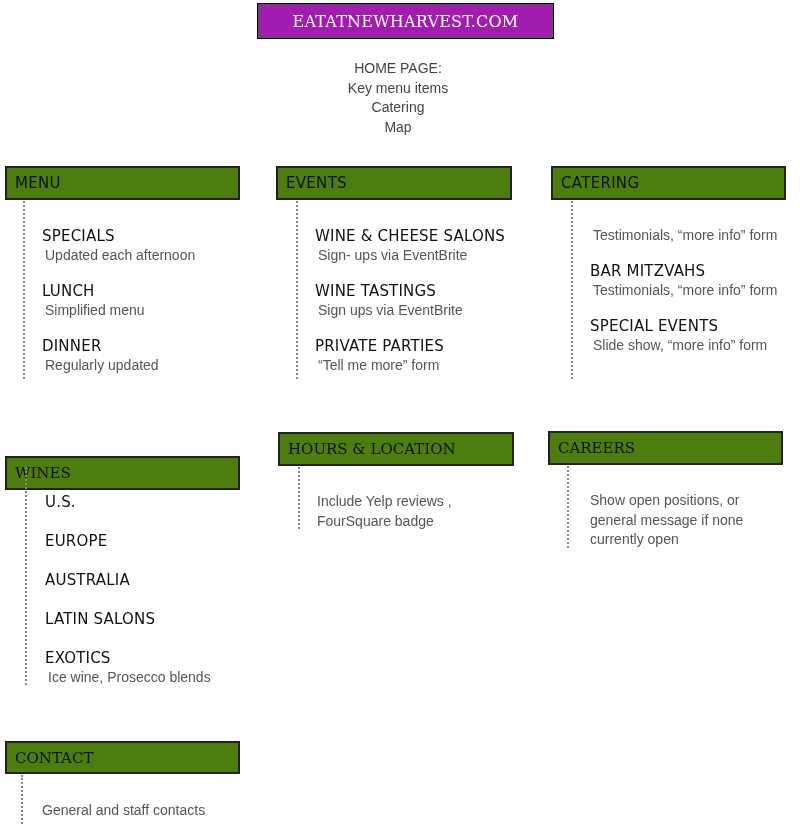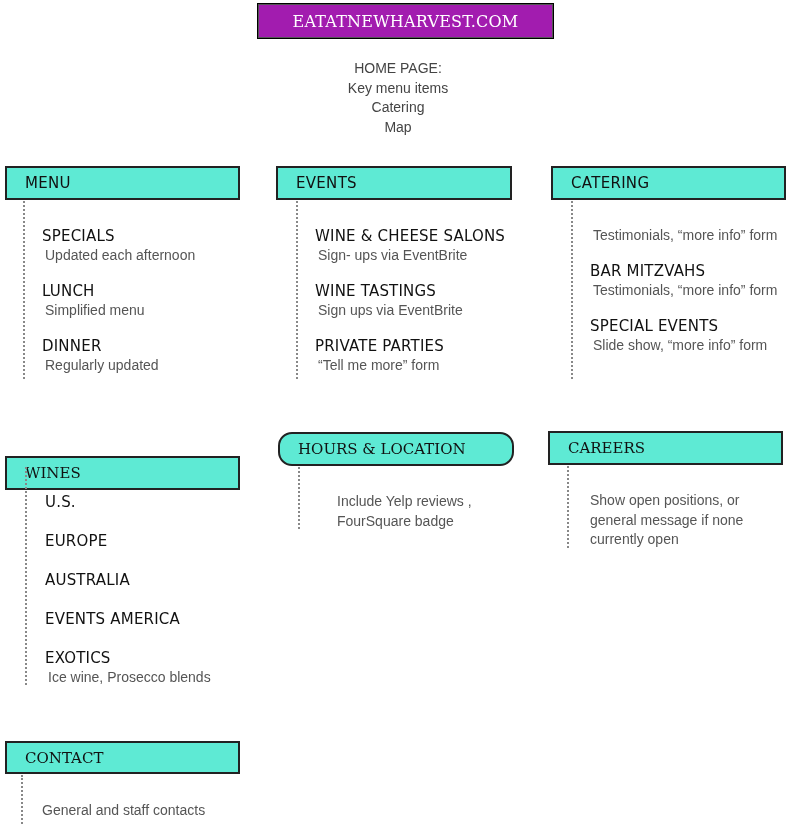--- a/index.html
+++ b/index.html
@@ -41,24 +41,24 @@
       text-align: center;
       font-family: "Liberation Sans", sans-serif;
       font-size: 14px;
       line-height: 19.5px;
       color: #444;
     }
     .section-box {
       position: absolute;
       box-sizing: border-box;
       border: 2px solid #222;
-      background: #5eead4;
+      background: #4d7c0f;
       display: flex;
       align-items: center;
-      padding-left: 18px;
+      padding-left: 8px;
       font-size: 16px;
       color: #111;
     }
     .section-box.sans {
       font-family: "DejaVu Sans", sans-serif;
       font-size: 15px;
       letter-spacing: 0.3px;
     }
     .section-box.serif {
       font-family: "DejaVu Serif", serif;
@@ -178,33 +178,33 @@
   <div class="item">
     <div class="item-title">U.S.</div>
   </div>
   <div class="item">
     <div class="item-title">EUROPE</div>
   </div>
   <div class="item">
     <div class="item-title">AUSTRALIA</div>
   </div>
   <div class="item">
-    <div class="item-title">EVENTS AMERICA</div>
+    <div class="item-title">LATIN SALONS</div>
   </div>
   <div class="item">
     <div class="item-title">EXOTICS</div>
     <div class="item-desc">Ice wine, Prosecco blends</div>
   </div>
 </div>
 
-<div class="section-box serif" style="left:278px;top:432px;width:236px;height:34px;border-radius:14px;">
+<div class="section-box serif" style="left:278px;top:432px;width:236px;height:34px;">
   <span>HOURS &amp; LOCATION</span>
 </div>
 <div class="dots" style="left:298px;top:467px;height:62px;"></div>
-<div class="note" style="left:317px;top:492px;margin-left:20px;">
+<div class="note" style="left:317px;top:492px;">
   <div>Include Yelp reviews ,</div>
   <div>FourSquare badge</div>
 </div>
 
 <div class="section-box serif" style="left:548px;top:431px;width:235px;height:34px;">
   <span>CAREERS</span>
 </div>
 <div class="dots" style="left:567px;top:466px;height:82px;"></div>
 <div class="note" style="left:590px;top:491px;">
   <div>Show open positions, or</div>

